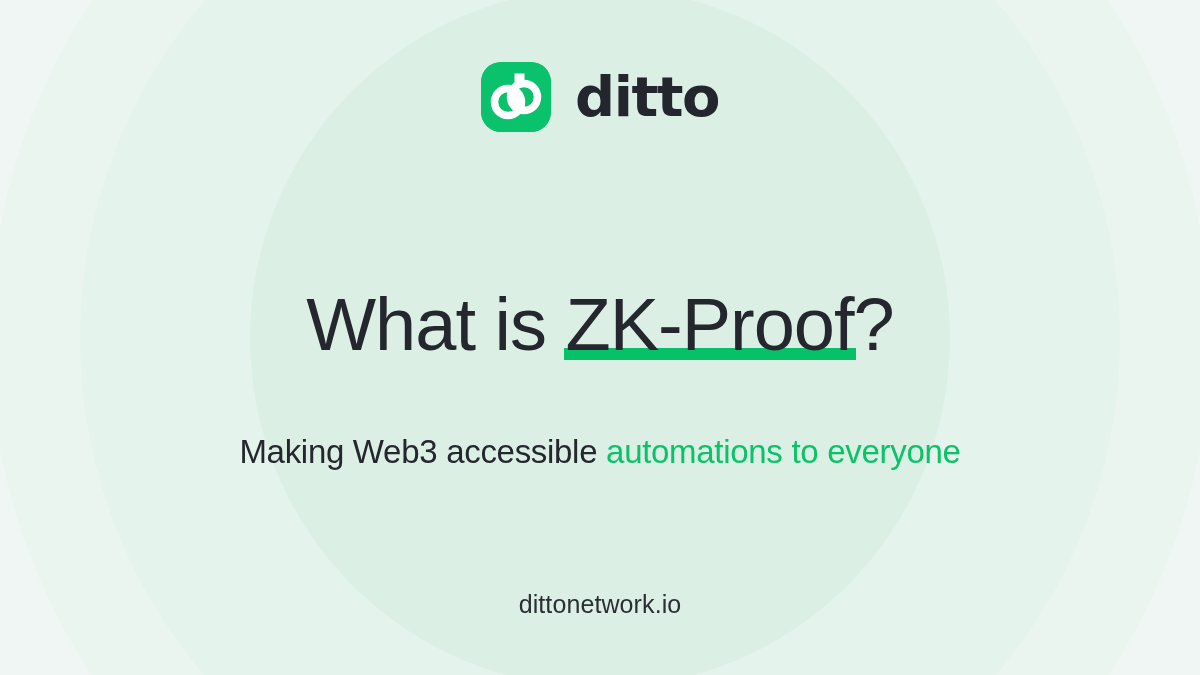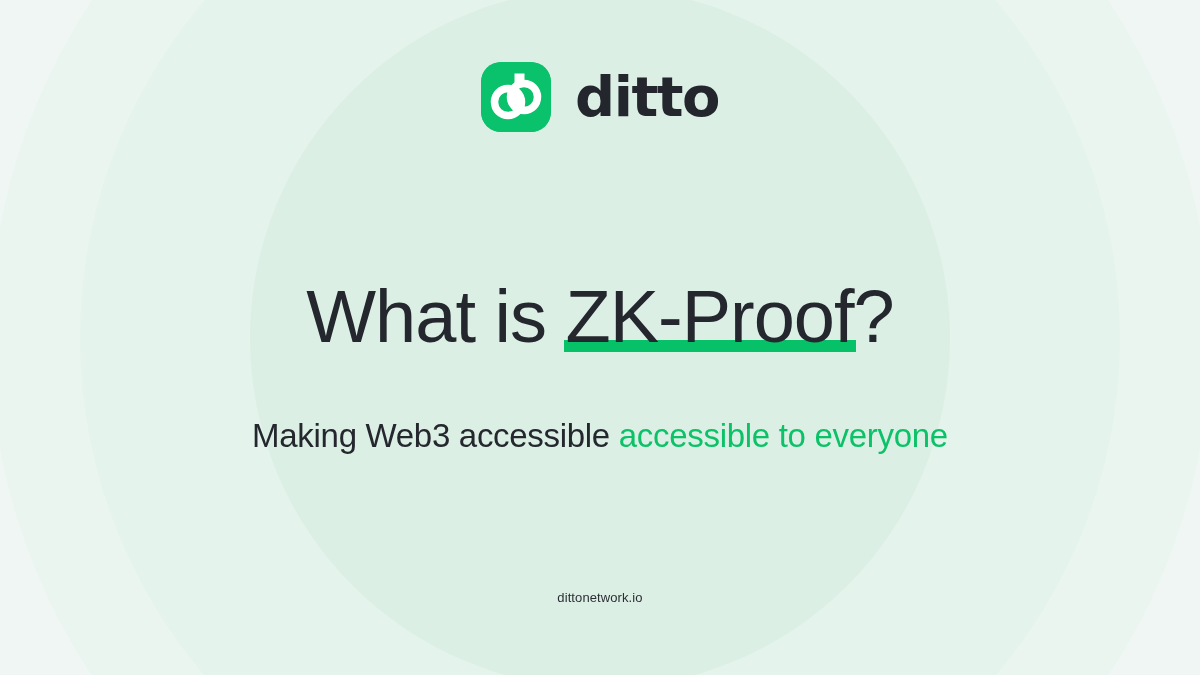--- a/index.html
+++ b/index.html
@@ -87,21 +87,21 @@
   .headline-wrap {
     margin-top: 148px;
     text-align: center;
   }
   .headline {
     font-size: 74px;
     font-weight: normal;
     color: #24272d;
     letter-spacing: -1px;
     line-height: 1;
-    margin: 0;
+    margin: 8px;
     white-space: nowrap;
   }
   .hl-mark {
     position: relative;
     display: inline-block;
     z-index: 1;
   }
   .hl-mark::after {
     content: "";
     position: absolute;
@@ -124,21 +124,21 @@
   .sub-accent {
     color: #0bc268;
   }
 
   .footer-url {
     position: absolute;
     top: 590px;
     left: 0;
     width: 100%;
     text-align: center;
-    font-size: 13px;
+    font-size: 25px;
     color: #2b2f35;
     letter-spacing: 0.1px;
   }
 </style>
 </head>
 <body>
 
 <div class="slide">
 
   <div class="ring ring-4"></div>
@@ -156,19 +156,19 @@
         <circle cx="43" cy="35" r="13.5" fill="none" stroke="#ffffff" stroke-width="7.5"></circle>
         <path d="M30 27 L41 47" stroke="#ffffff" stroke-width="7" stroke-linecap="butt" fill="none"></path>
       </svg>
       <div class="brand-name">ditto</div>
     </div>
 
     <div class="headline-wrap">
       <h1 class="headline"><span>What is </span><span class="hl-mark">ZK-Proof</span><span>?</span></h1>
     </div>
 
-    <div class="subtitle"><span>Making Web3 accessible </span><span class="sub-accent">accessible to everyone</span></div>
+    <div class="subtitle"><span>Making Web3 accessible </span><span class="sub-accent">automations to everyone</span></div>
 
   </div>
 
   <div class="footer-url">dittonetwork.io</div>
 
 </div>
 
 </body></html>

